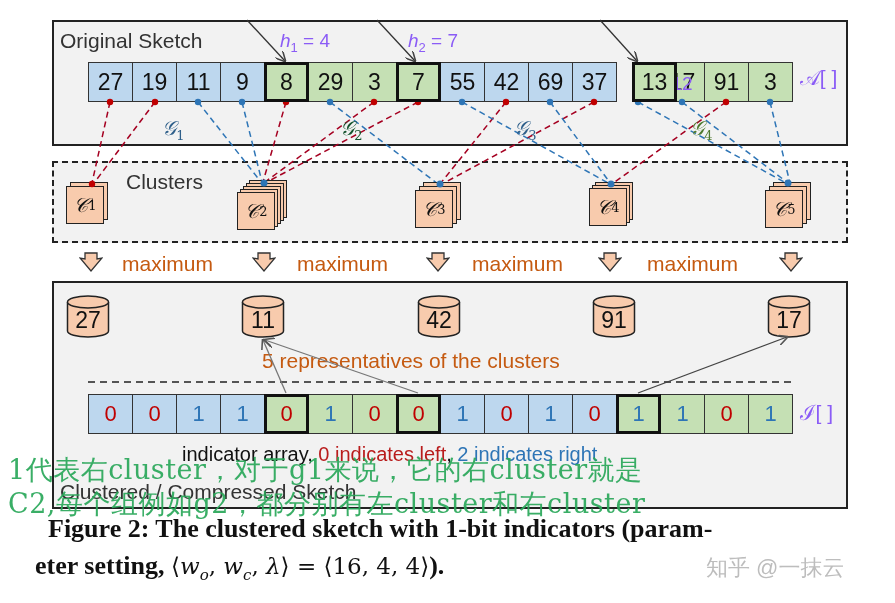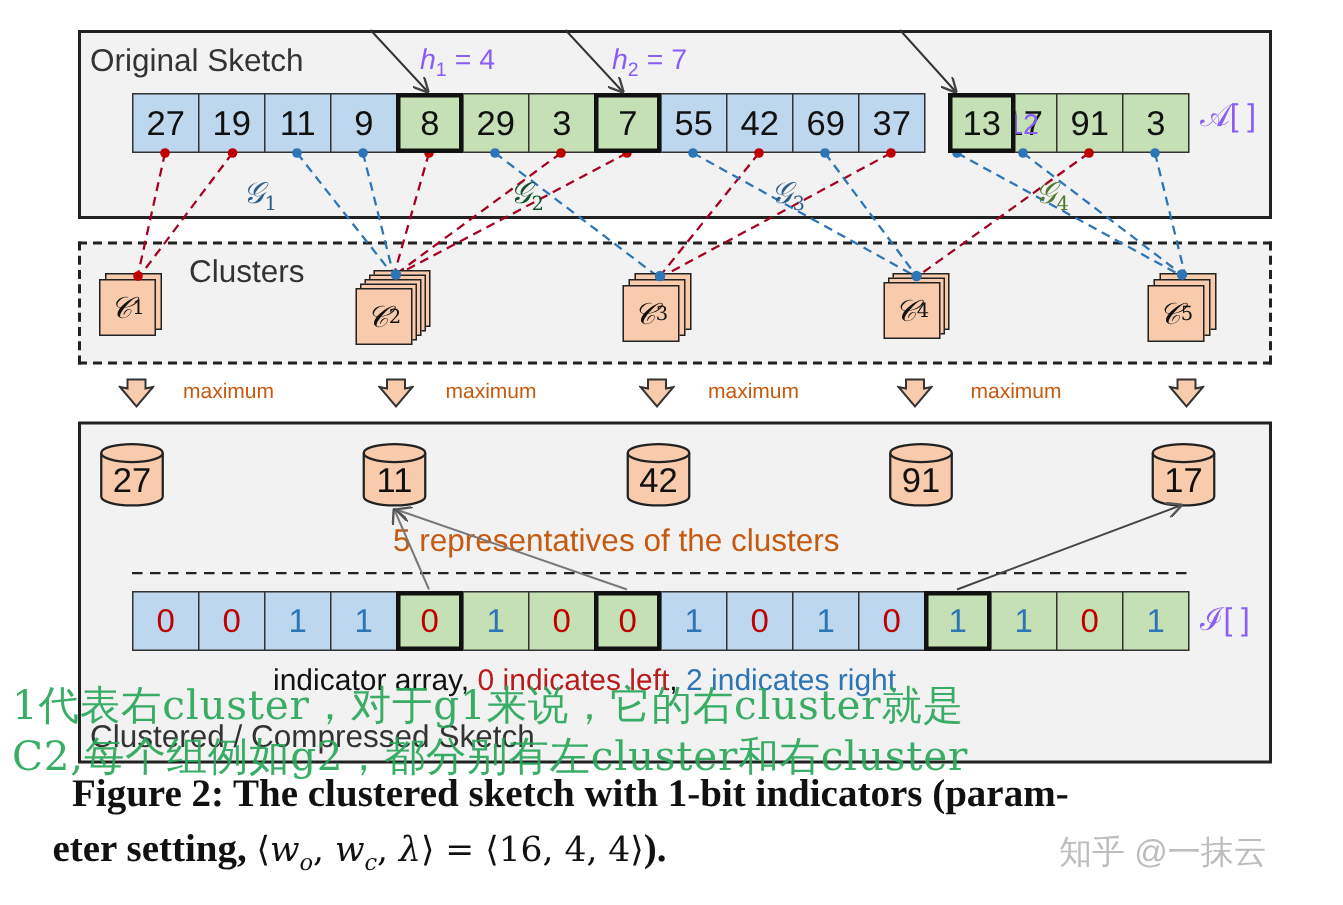--- a/index.html
+++ b/index.html
@@ -13,21 +13,21 @@
   .cell.bold { border:3px solid #111; z-index:2; }
   .hlabel { position:absolute; font-family:Liberation Sans, sans-serif; font-size:19px; color:#8b5cf6; white-space:nowrap; }
   .hlabel sub { font-size:13px; font-style:normal; }
   .glabel { position:absolute; font-family:"DejaVu Serif", serif; font-style:italic; font-size:20px; white-space:nowrap; }
   .glabel sub { font-size:13px; font-style:normal; }
   .cluster { position:absolute; width:44px; height:44px; }
   .cluster .sheet { position:absolute; width:38px; height:38px; background:#f8cbad; border:1.5px solid #222; box-sizing:border-box; }
   .cluster .front { display:flex; align-items:center; justify-content:center; font-family:"DejaVu Serif", serif; font-style:italic; font-size:20px; color:#111; }
   .cluster .front sub { font-size:13px; font-style:normal; }
   .down-arrow { position:absolute; width:24px; height:20px; }
-  .max-label { position:absolute; font-size:14px; color:#c55a11; white-space:nowrap; }
+  .max-label { position:absolute; font-size:21px; color:#c55a11; white-space:nowrap; }
   .cyl { position:absolute; width:44px; height:44px; }
   .cyl-num { position:absolute; left:0; right:0; top:13px; text-align:center; font-size:23px; color:#111; }
   .ind { position:absolute; height:40px; box-sizing:border-box; border:1.5px solid #333; display:flex; align-items:center; justify-content:center; font-size:22px; }
   .ind.blue { background:#bdd7ee; }
   .ind.green { background:#c5e0b4; }
   .ind.bold { border:3px solid #111; z-index:2; }
   .v0 { color:#c00000; }
   .v1 { color:#2e75b6; }
   .rep-label { position:absolute; font-size:21px; color:#c55a11; white-space:nowrap; }
   .ind-caption { position:absolute; font-size:20px; white-space:nowrap; color:#111; }

